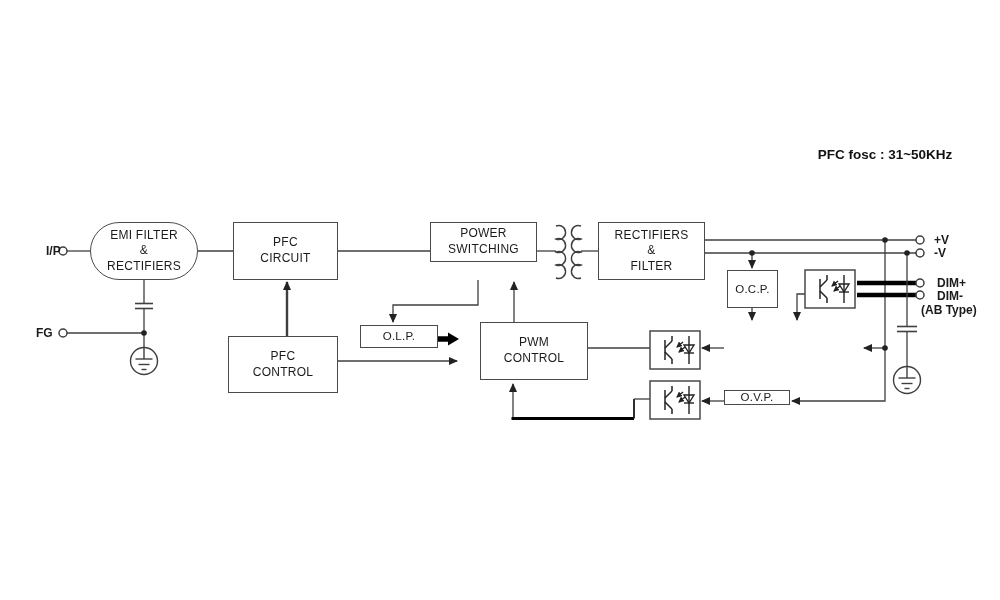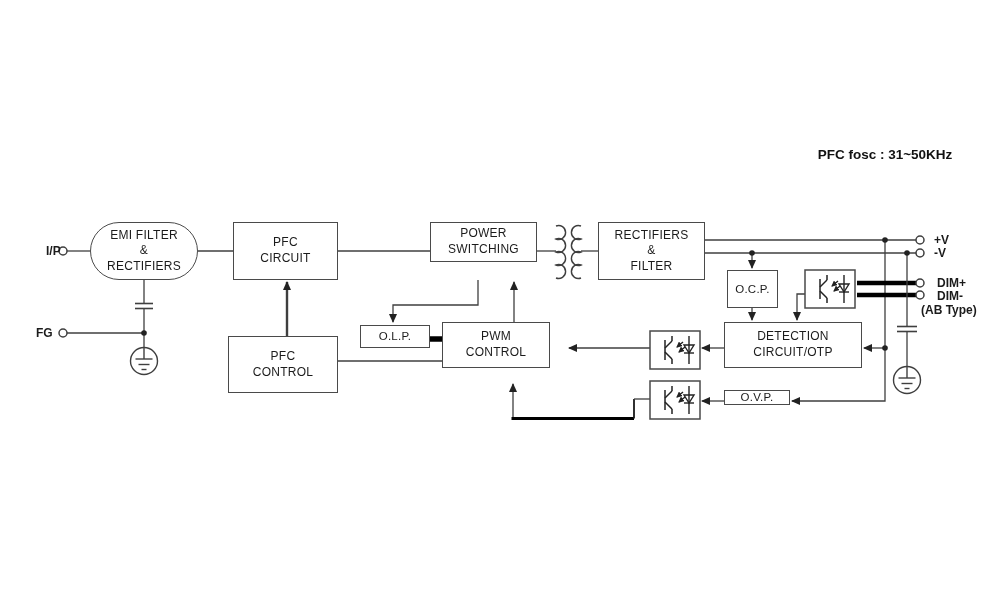--- a/index.html
+++ b/index.html
@@ -160,29 +160,27 @@
   <div class="box" style="left:430px;top:222px;width:107px;height:40px;">POWER
 SWITCHING</div>
 
   <div class="box" style="left:598px;top:222px;width:107px;height:58px;">RECTIFIERS
 &amp;
 FILTER</div>
 
   <div class="box" style="left:228px;top:336px;width:110px;height:57px;">PFC
 CONTROL</div>
 
-  <div class="box small" style="left:360px;top:325px;width:70px;height:23px;">O.L.P.</div>
+  <div class="box small" style="left:360px;top:325px;width:78px;height:23px;">O.L.P.</div>
 
-  <div class="box" style="left:442px;top:322px;width:108px;height:46px;text-align:center;">PWM
+  <div class="box" style="left:480px;top:322px;width:108px;height:58px;text-align:center;">PWM
 CONTROL</div>
 
   <div class="box small" style="left:727px;top:270px;width:51px;height:38px;">O.C.P.</div>
 
-  <div class="box" style="left:724px;top:322px;width:138px;height:46px;">DETECTION
-CIRCUIT/OTP</div>
 
   <div class="box small" style="left:724px;top:390px;width:66px;height:15px;">O.V.P.</div>
 
   <div class="notes">
     <div>PFC fosc : 31~50KHz</div>
   </div>
 
   <span class="tlabel" style="left:38px;top:244px;margin-left:8px;">I/P</span>
   <span class="tlabel" style="left:36px;top:326px;">FG</span>
   <span class="tlabel" style="left:934px;top:233px;">+V</span>

